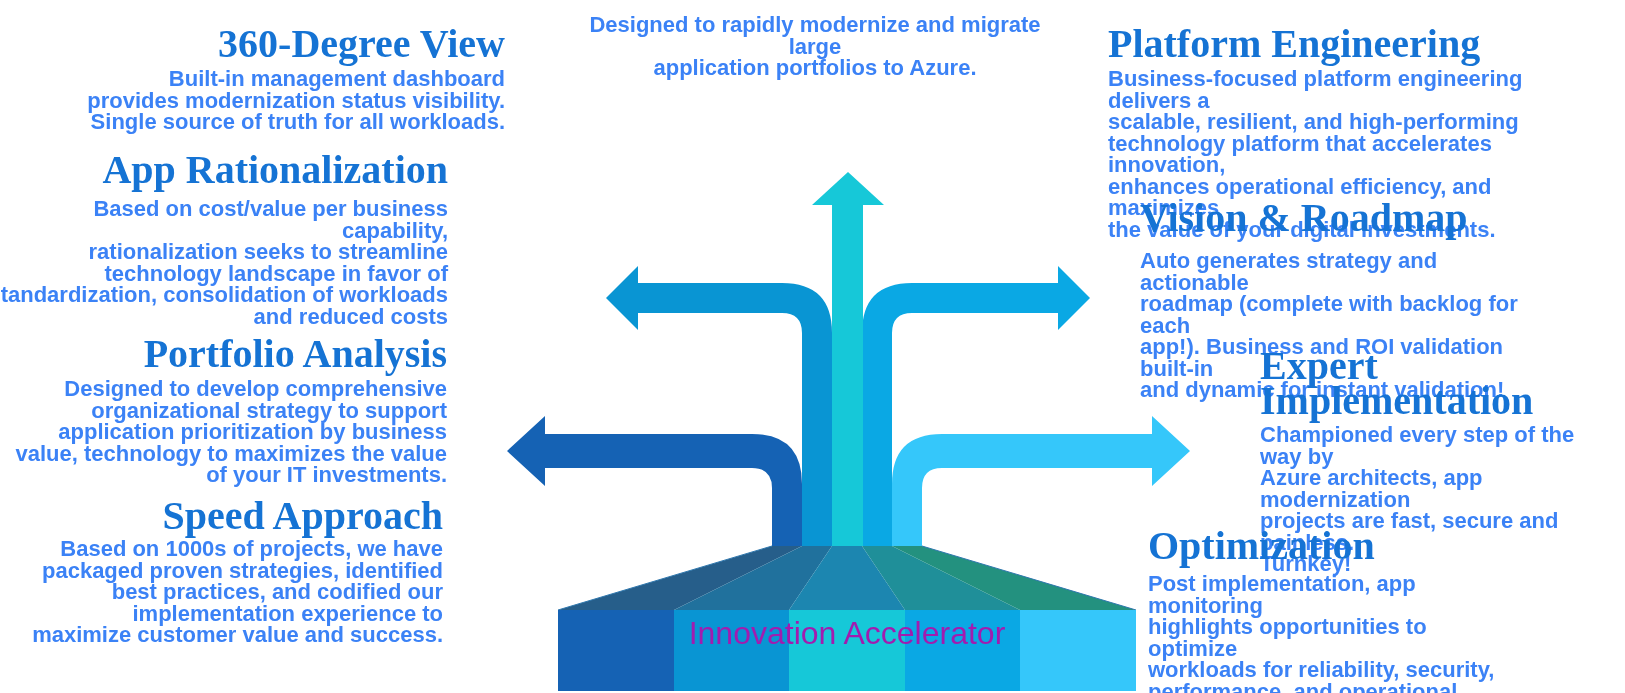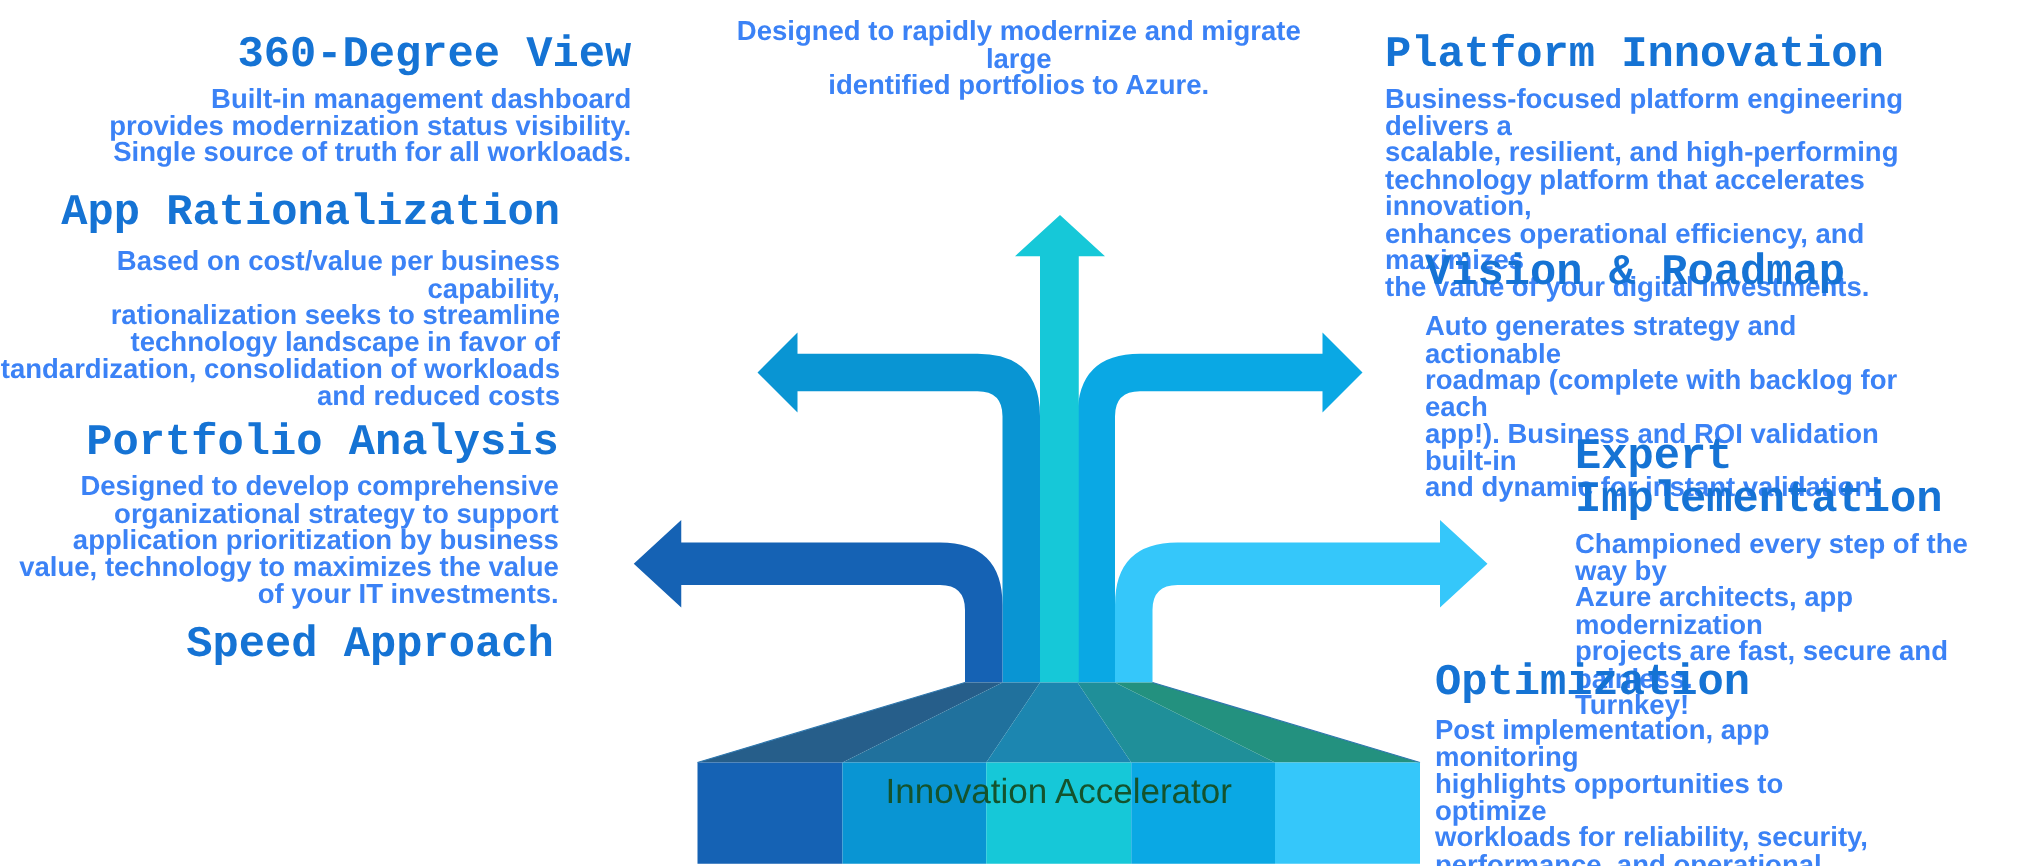--- a/index.html
+++ b/index.html
@@ -3,36 +3,36 @@
 <meta charset="utf-8">
 <style>
   html,body { margin:0; padding:0; background:#ffffff; }
   .stage {
     position:relative; width:1625px; height:693px; overflow:hidden;
     background:#ffffff; font-family:"Liberation Sans", sans-serif;
   }
   .stage svg { position:absolute; left:0; top:0; }
   .block { position:absolute; }
   .heading {
-    margin:0; font-family:Liberation Mono, monospace;
-    font-weight:700; font-size:35px; line-height:40px;
+    margin:0; font-family:Liberation Serif, serif;
+    font-weight:700; font-size:40px; line-height:40px;
     color:#1573d4; white-space:pre-line; letter-spacing:0px;
   }
   .heading.tight { line-height:35px; }
   .body {
     margin:0; font-family:"Liberation Sans", sans-serif;
     font-weight:700; font-size:22px; line-height:21.5px;
     color:#3b82f6; white-space:pre-line;
   }
   .align-right { text-align:right; }
   .align-center { text-align:center; }
   .pedestal-label {
     position:absolute; left:558px; width:578px; top:616px;
-    text-align:center; color:#14532d; font-weight:400;
-    font-size:28px; line-height:34px; font-family:"Liberation Sans", sans-serif;
+    text-align:center; color:#a21caf; font-weight:400;
+    font-size:32px; line-height:34px; font-family:"Liberation Sans", sans-serif;
   }
 </style>
 </head>
 <body>
 
 <div class="stage">
 
   <svg width="1625" height="693" viewBox="0 0 1625 693">
 
     <path d="M606,298 L638,266 L638,283 L782,283 Q832,283 832,333 L832,546 L802,546 L802,333 Q802,313 782,313 L638,313 L638,330 Z" fill="#0995d3"></path>
@@ -78,29 +78,34 @@
     <h2 class="heading">Portfolio Analysis</h2>
     <p class="body" style="margin-top:4px;">Designed to develop comprehensive
 organizational strategy to support
 application prioritization by business
 value, technology to maximizes the value
 of your IT investments.</p>
   </section>
 
   <section class="block align-right" style="top:496px; right:1182px; width:440px;">
     <h2 class="heading">Speed Approach</h2>
+    <p class="body" style="margin-top:2px;">Based on 1000s of projects, we have
+packaged proven strategies, identified
+best practices, and codified our
+implementation experience to
+maximize customer value and success.</p>
   </section>
 
   <section class="block align-center" style="top:8px; left:570px; width:490px;">
     <p class="body" style="margin-top:6px;">Designed to rapidly modernize and migrate large
-identified portfolios to Azure.</p>
+application portfolios to Azure.</p>
   </section>
 
   <section class="block" style="top:24px; left:1108px; width:430px;">
-    <h2 class="heading">Platform Innovation</h2>
+    <h2 class="heading">Platform Engineering</h2>
     <p class="body" style="margin-top:4px;">Business-focused platform engineering delivers a
 scalable, resilient, and high-performing
 technology platform that accelerates innovation,
 enhances operational efficiency, and maximizes
 the value of your digital investments.</p>
   </section>
 
   <section class="block" style="top:198px; left:1108px; width:410px;margin-left:32px;">
     <h2 class="heading">Vision &amp; Roadmap</h2>
     <p class="body" style="margin-top:12px;">Auto generates strategy and actionable

